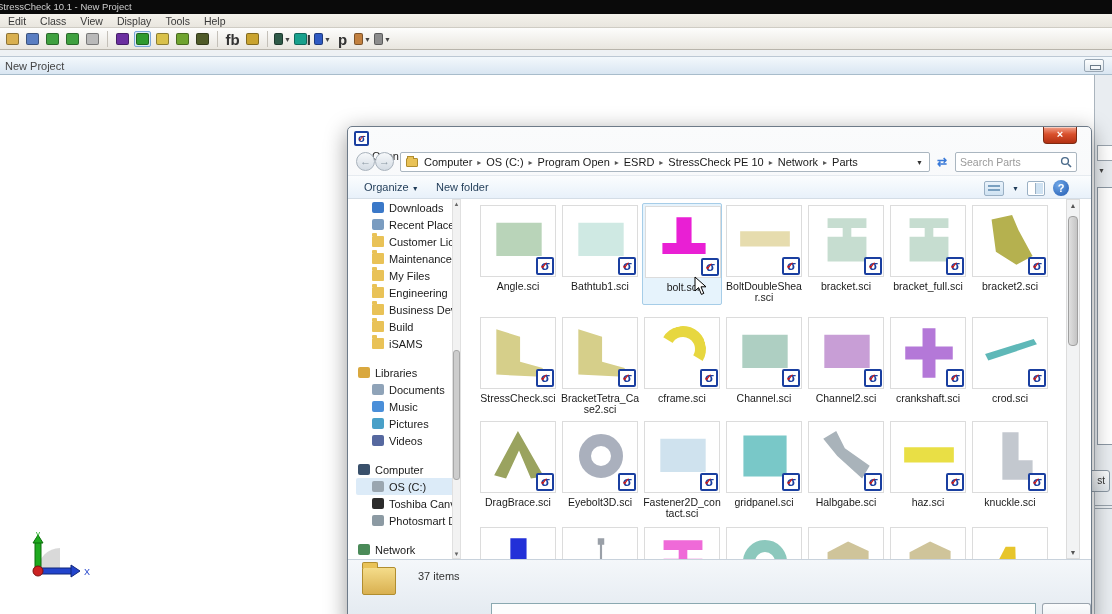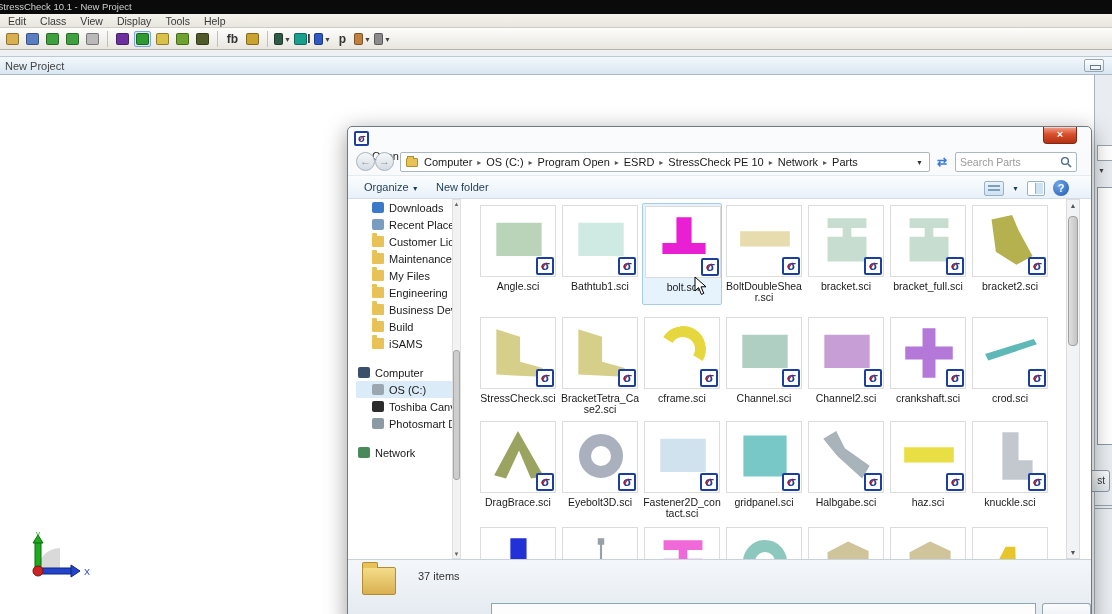--- a/index.html
+++ b/index.html
@@ -9,21 +9,21 @@
   
   .titlebar { position:absolute; left:0; top:0; width:1112px; height:14px; background:#0a0a0a; color:#cfcfcf; font-size:9.5px; line-height:14px; overflow:hidden; }
   .titlebar .title { position:absolute; left:-3px; top:0; white-space:nowrap; }
   .menubar { position:absolute; left:0; top:14px; width:1112px; height:14px; background:linear-gradient(#f4f2ec,#e9e6df); border-bottom:1px solid #cfccc4; display:flex; align-items:center; gap:14px; padding-left:8px; }
   .menu-item { color:#3a3a3a; font-size:10.5px; cursor:default; }
   .toolbar { position:absolute; left:0; top:28px; width:1112px; height:22px; background:linear-gradient(#fdfdfc,#e9e6df); border-bottom:1px solid #b8b4ab; }
   .tb-icons { position:absolute; left:4px; top:3px; display:flex; align-items:center; gap:3px; }
   .tb-btn { width:17px; height:16px; border-radius:2px; display:flex; align-items:center; justify-content:center; }
   .tb-btn .chip { width:13px; height:12px; border-radius:2px; border:1px solid rgba(0,0,0,.35); background-image:linear-gradient(rgba(255,255,255,.45),rgba(0,0,0,.08)); }
   .tb-btn.pressed { border:1px solid #7aa7d8; background:#dcebf8; }
-  .tb-btn .glyph { font-size:12px; font-weight:bold; color:#333; }
+  .tb-btn .glyph { font-size:15px; font-weight:bold; color:#333; }
   .tb-arrow { font-size:7px; color:#444; margin-left:1px; }
   .tb-sep { width:1px; height:16px; background:#c4c0b8; margin:0 3px; }
   .combo { position:absolute; height:17px; border:1px solid #8a8f98; background:linear-gradient(#fff,#e8ecf0); border-radius:2px; display:flex; align-items:center; }
   .combo .val { flex:1; padding-left:5px; font-size:10.5px; font-weight:bold; color:#222; white-space:nowrap; overflow:hidden; }
   .combo .dd { width:14px; text-align:center; font-size:7px; color:#333; border-left:1px solid #b8bcc2; }
   #combo-0 { left:347px; top:31px; width:58px; }
   #combo-1 { left:409px; top:31px; width:85px; }
   #combo-2 { left:498px; top:31px; width:81px; }
   #combo-3 { left:621px; top:31px; width:85px; }
 
@@ -350,20 +350,42 @@
             <span class="nav-ico folder" style="background: rgb(233, 194, 87);"></span>
             <span class="nav-label">Build</span>
           </div>
           <div class="nav-row">
             <span class="nav-ico folder" style="background: rgb(233, 194, 87);"></span>
             <span class="nav-label">iSAMS</span>
           </div>
         </div>
         <div class="nav-group">
           <div class="nav-row hdr">
+            <span class="nav-ico" style="background: rgb(217, 168, 63);"></span>
+            <span class="nav-label">Libraries</span>
+          </div>
+          <div class="nav-row">
+            <span class="nav-ico" style="background: rgb(143, 163, 184);"></span>
+            <span class="nav-label">Documents</span>
+          </div>
+          <div class="nav-row">
+            <span class="nav-ico" style="background: rgb(74, 143, 217);"></span>
+            <span class="nav-label">Music</span>
+          </div>
+          <div class="nav-row">
+            <span class="nav-ico" style="background: rgb(73, 160, 200);"></span>
+            <span class="nav-label">Pictures</span>
+          </div>
+          <div class="nav-row">
+            <span class="nav-ico" style="background: rgb(86, 104, 159);"></span>
+            <span class="nav-label">Videos</span>
+          </div>
+        </div>
+        <div class="nav-group">
+          <div class="nav-row hdr">
             <span class="nav-ico" style="background: rgb(57, 80, 107);"></span>
             <span class="nav-label">Computer</span>
           </div>
           <div class="nav-row sel">
             <span class="nav-ico" style="background: rgb(154, 166, 176);"></span>
             <span class="nav-label">OS (C:)</span>
           </div>
           <div class="nav-row">
             <span class="nav-ico" style="background: rgb(43, 43, 43);"></span>
             <span class="nav-label">Toshiba Canvio H</span>

